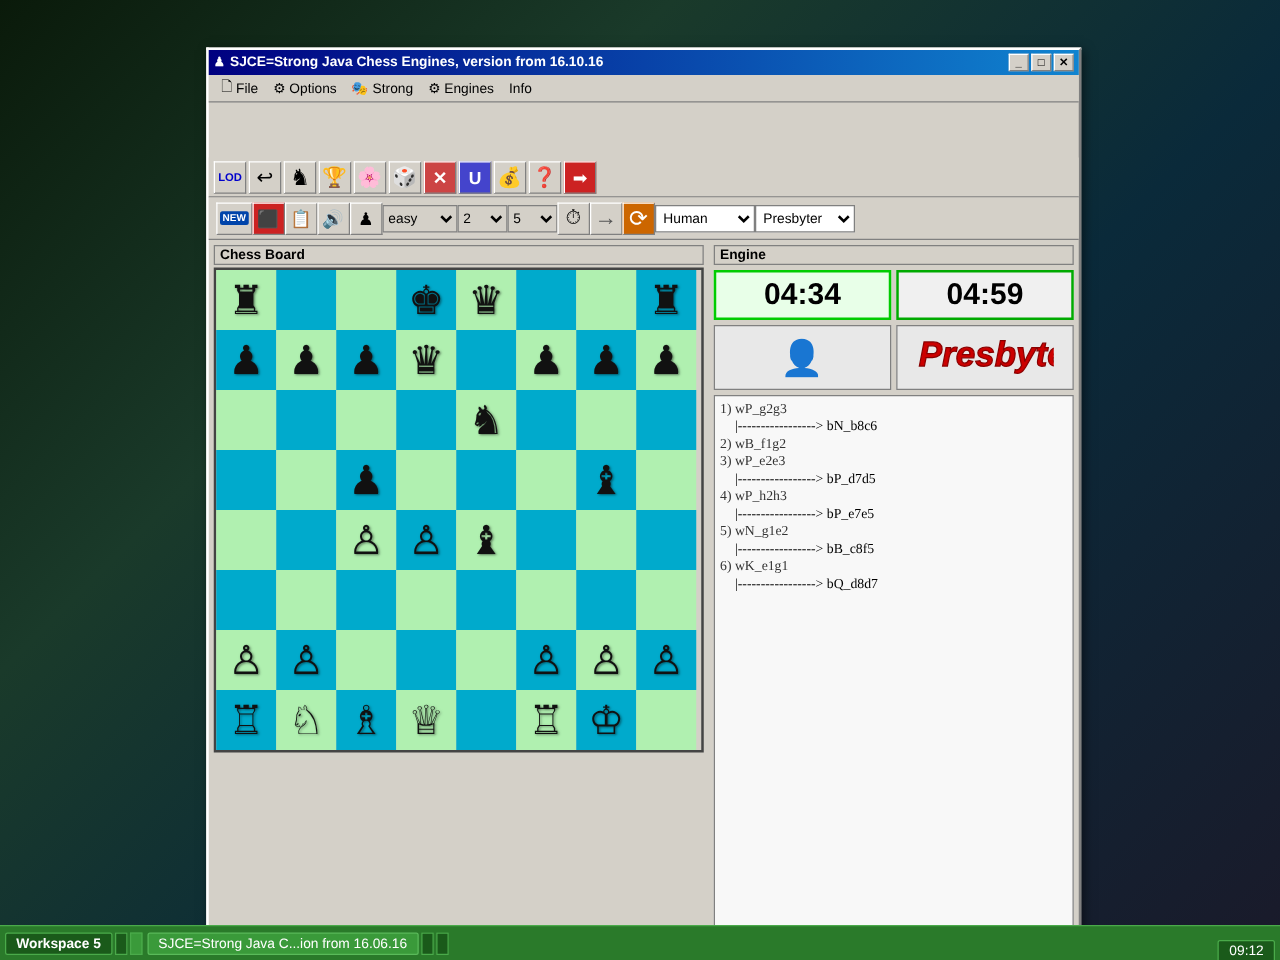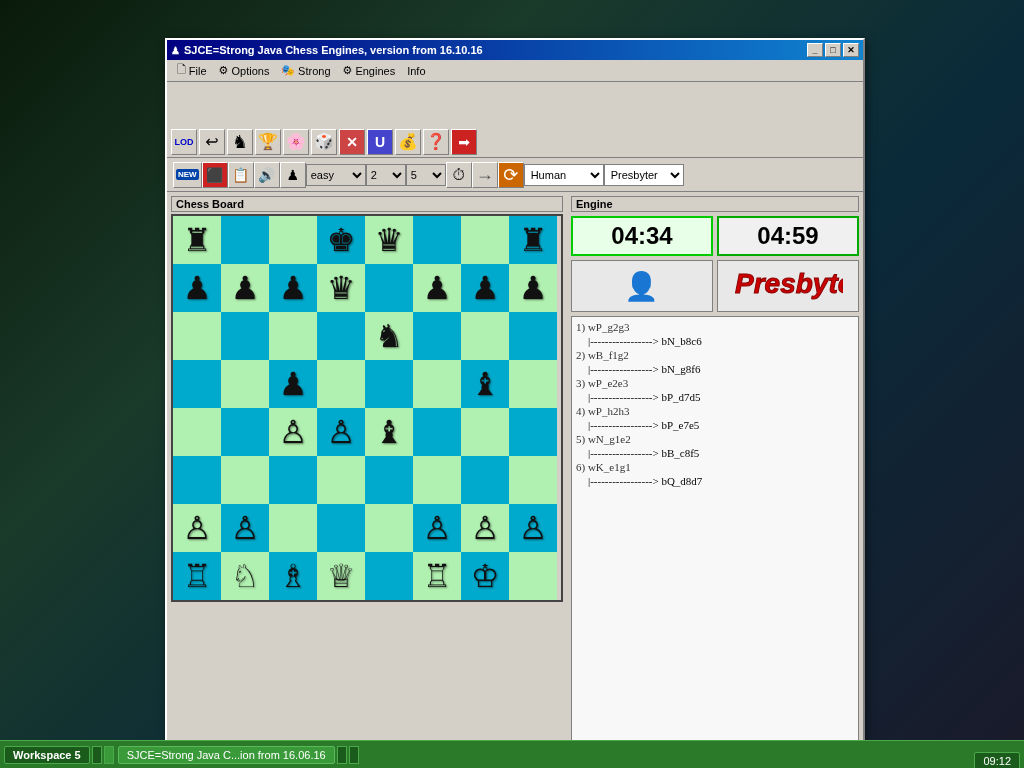--- a/index.html
+++ b/index.html
@@ -618,21 +618,20 @@
               <text x="2" y="28" font-family="Impact,Arial" font-size="28" font-style="italic" fill="#cc0000" stroke="#880000" stroke-width="1">Presbyter</text>
             </svg>
           </div>
         </div>
       </div>
 
       <div class="moves-list" id="moves-list">
           <div class="move-row">1) wP_g2g3</div>
           <div class="move-row move-response">|-----------------&gt; bN_b8c6</div>
           <div class="move-row">2) wB_f1g2</div>
-          <div class="move-row move-response">|-----------------&gt; bN_g8f6</div>
           <div class="move-row">3) wP_e2e3</div>
           <div class="move-row move-response">|-----------------&gt; bP_d7d5</div>
           <div class="move-row">4) wP_h2h3</div>
           <div class="move-row move-response">|-----------------&gt; bP_e7e5</div>
           <div class="move-row">5) wN_g1e2</div>
           <div class="move-row move-response">|-----------------&gt; bB_c8f5</div>
           <div class="move-row">6) wK_e1g1</div>
           <div class="move-row move-response">|-----------------&gt; bQ_d8d7</div>
         </div>
     </div>

